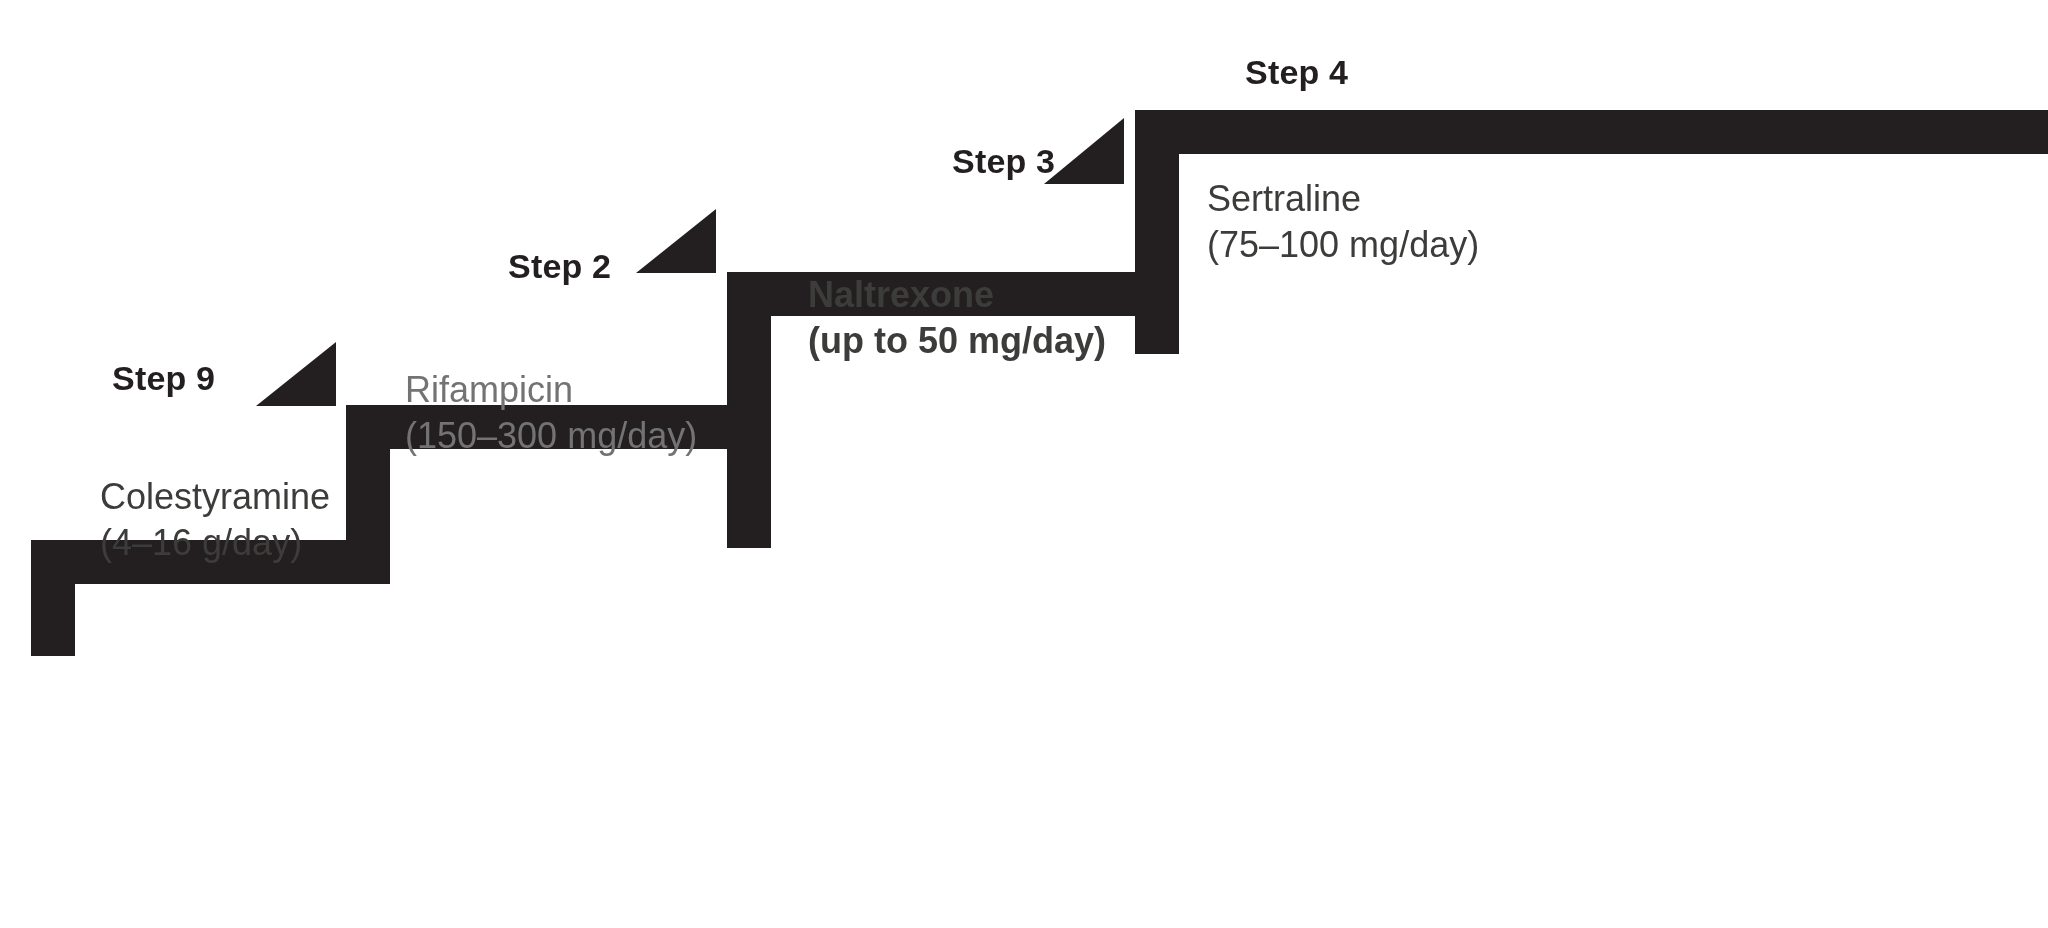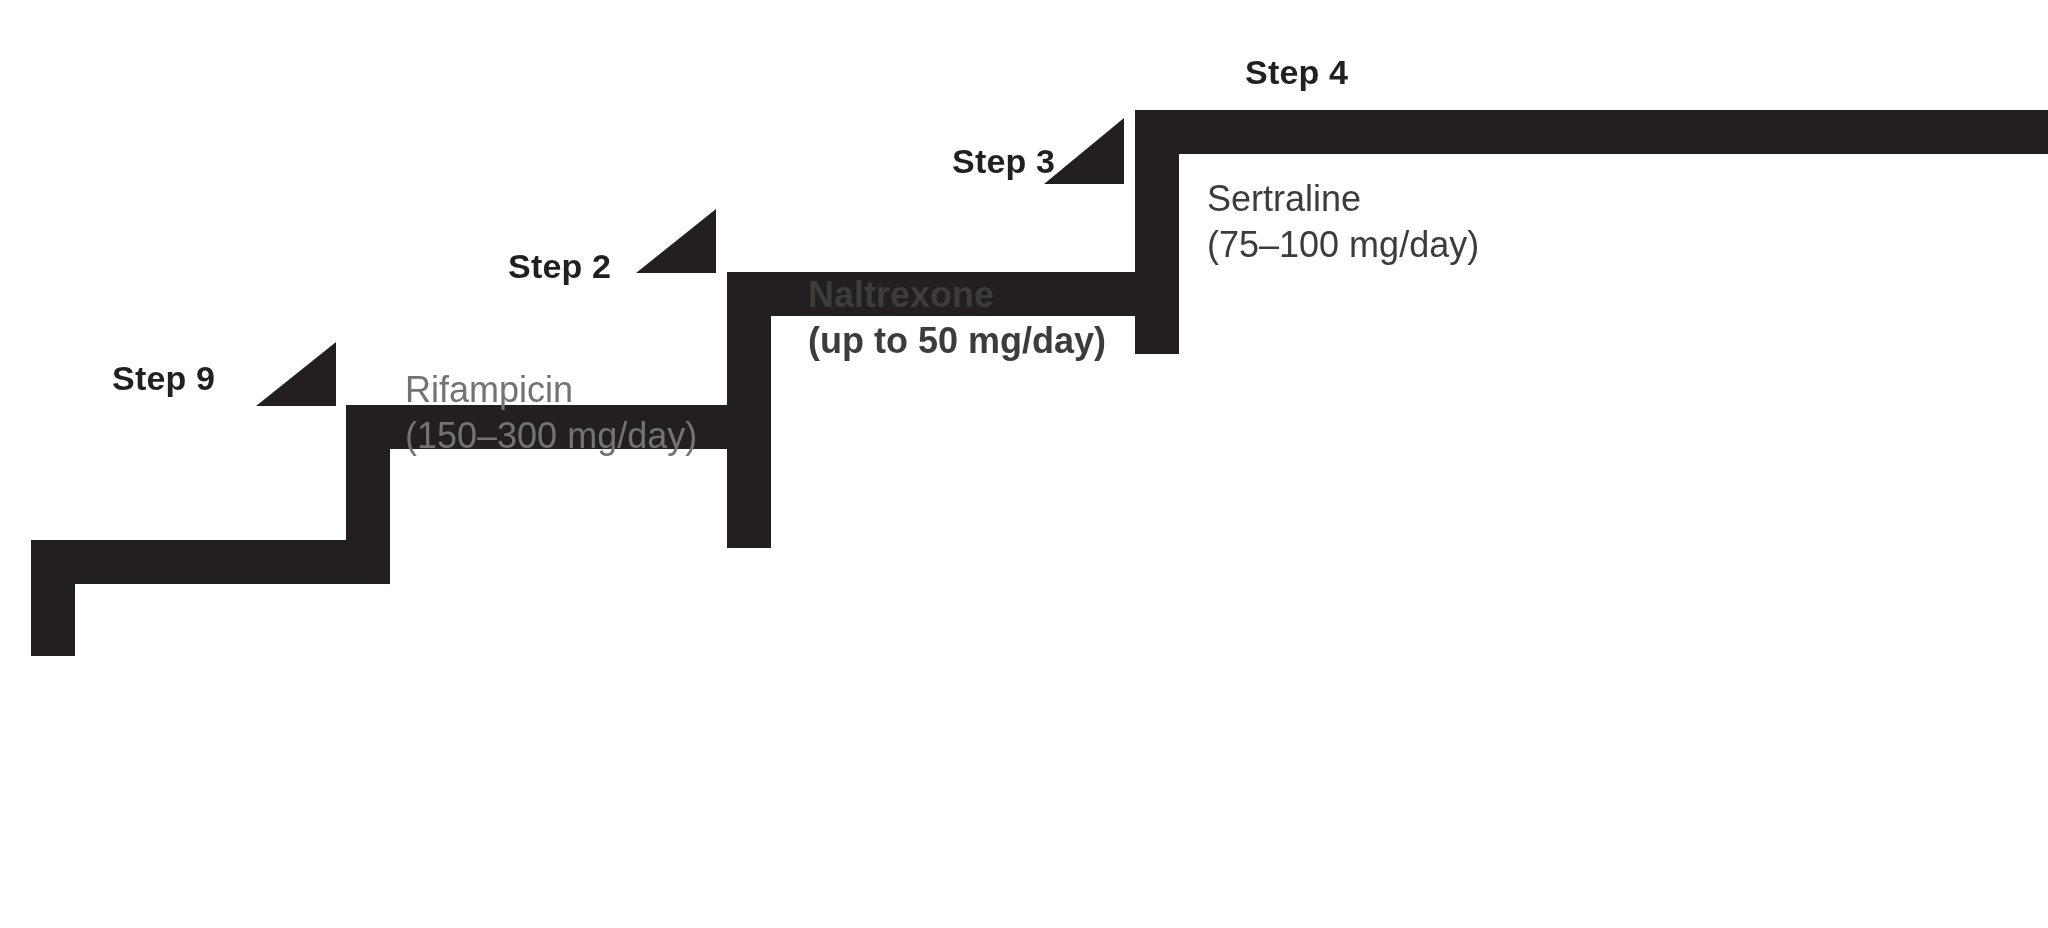--- a/index.html
+++ b/index.html
@@ -102,20 +102,22 @@
   </svg>
 
   <div class="label-layer">
 
     <div class="step-title" id="step-title-1" style="color: rgb(35, 31, 32);">Step 9</div>
     <div class="step-title" id="step-title-2" style="color: rgb(35, 31, 32);">Step 2</div>
     <div class="step-title" id="step-title-3" style="color: rgb(35, 31, 32);">Step 3</div>
     <div class="step-title" id="step-title-4" style="color: rgb(35, 31, 32);">Step 4</div>
 
     <div class="drug-block" id="drug-1" style="color: rgb(60, 60, 59);">
+      <span class="drug-name">Colestyramine</span>
+      <span class="drug-dose">(4–16 g/day)</span>
     </div>
 
     <div class="drug-block" id="drug-2" style="color: #737373;">
       <span class="drug-name">Rifampicin</span>
       <span class="drug-dose">(150–300 mg/day)</span>
     </div>
 
     <div class="drug-block" id="drug-3" style="color: rgb(60, 60, 59);">
       <span class="drug-name">Naltrexone</span>
       <span class="drug-dose">(up to 50 mg/day)</span>

